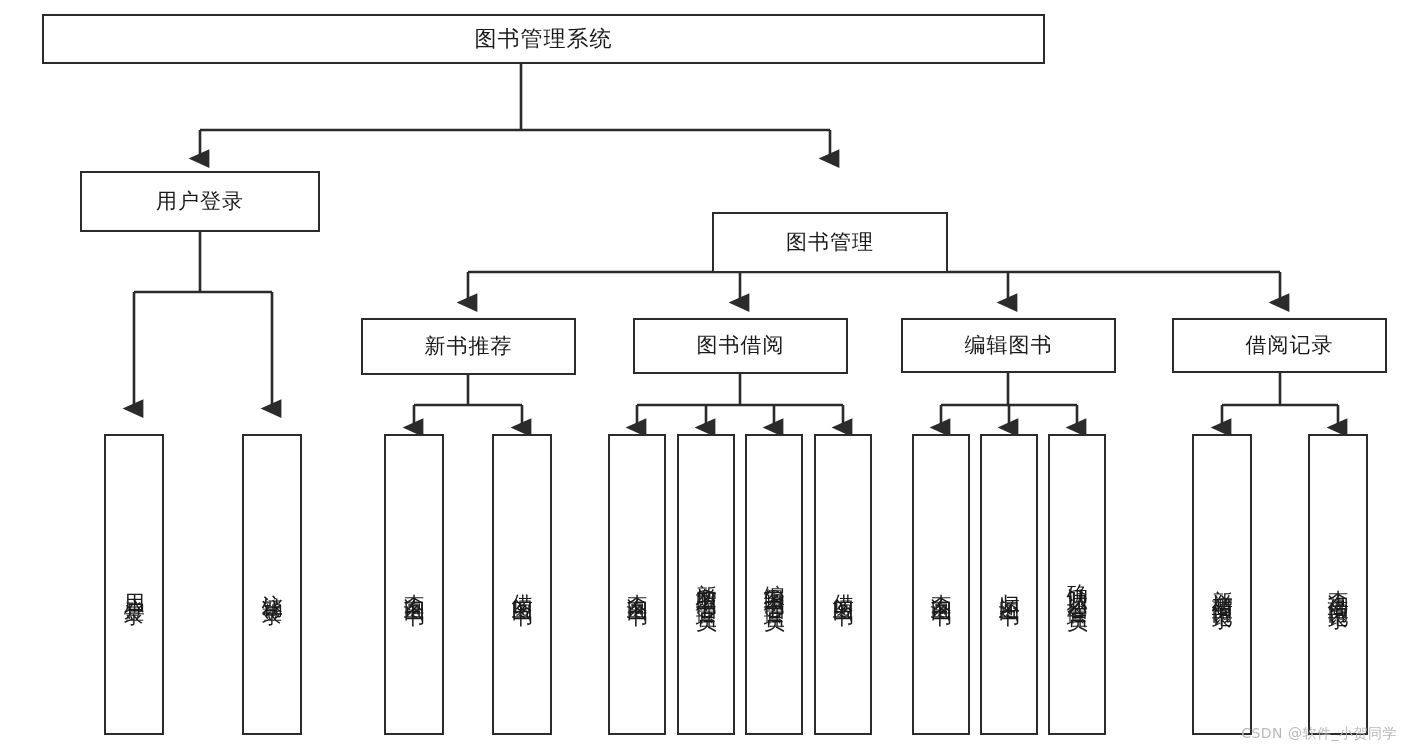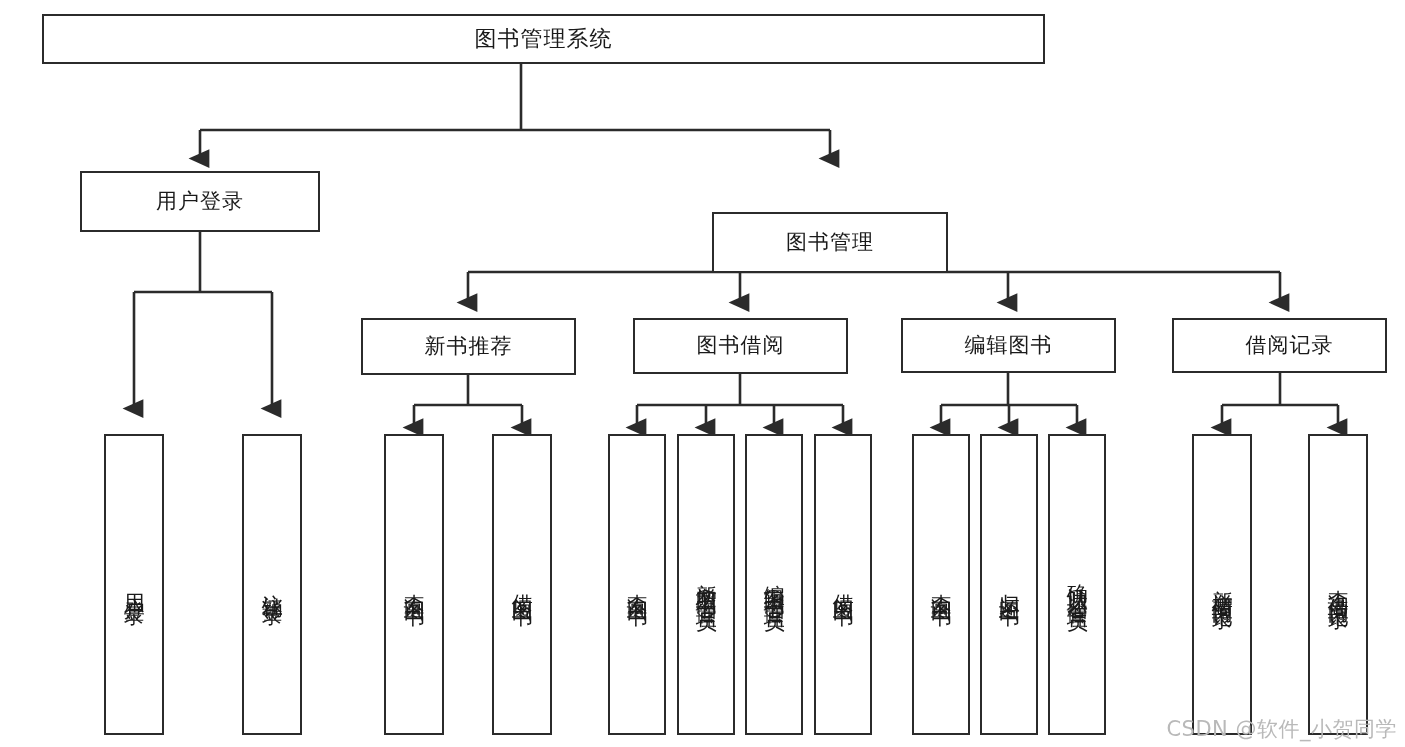--- a/index.html
+++ b/index.html
@@ -60,21 +60,21 @@
   .node.vert .vtext {
     writing-mode: vertical-rl;
     text-orientation: upright;
     display: block;
     max-height: 100%;
   }
   .watermark {
     position: absolute;
     right: 8px;
     bottom: 4px;
-    font-size: 21px;
+    font-size: 14px;
     color: #b9b9b9;
     white-space: nowrap;
     z-index: 5;
     letter-spacing: 0.5px;
   }
 </style>
 </head>
 <body>
 
 <div id="canvas">

